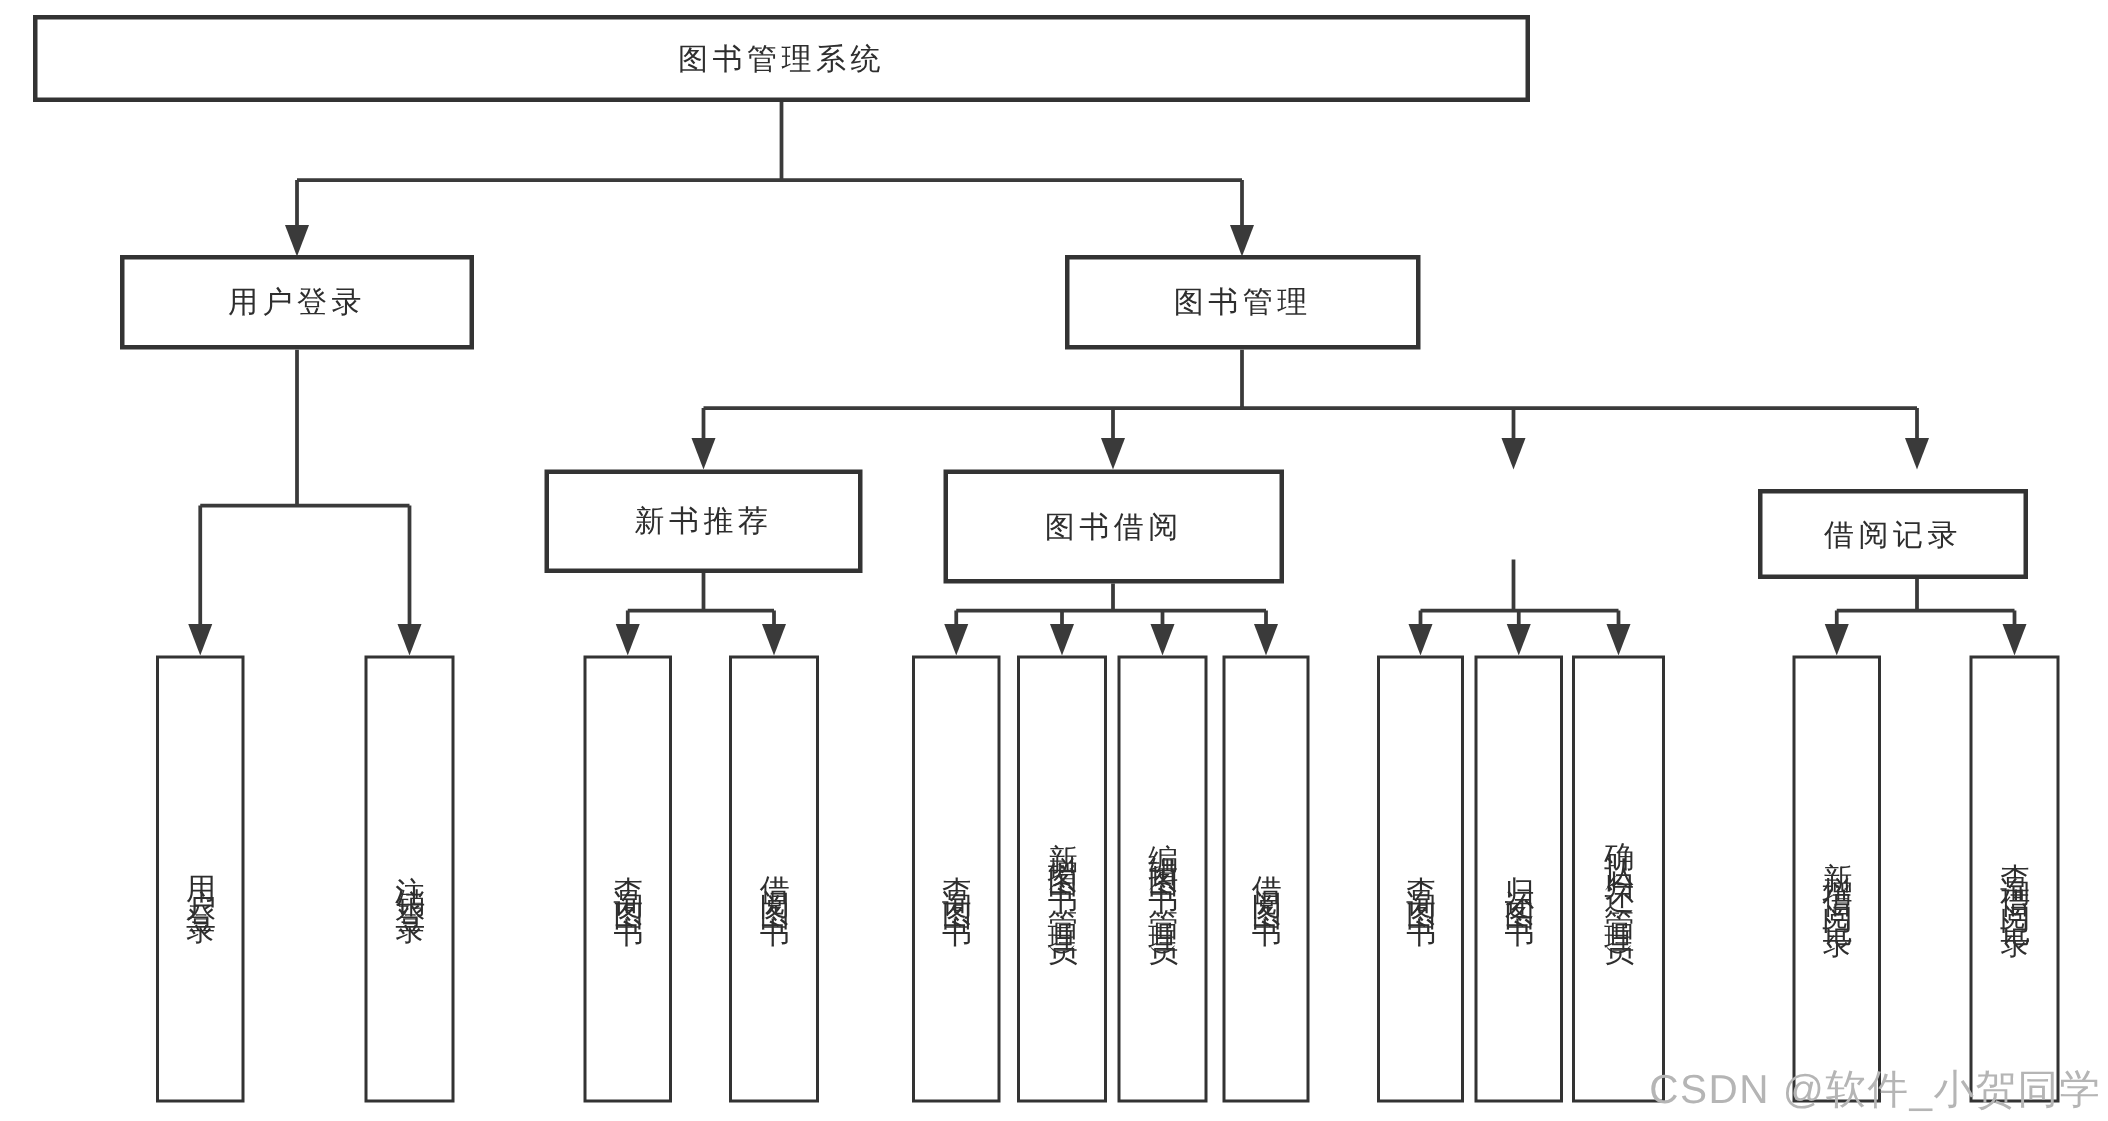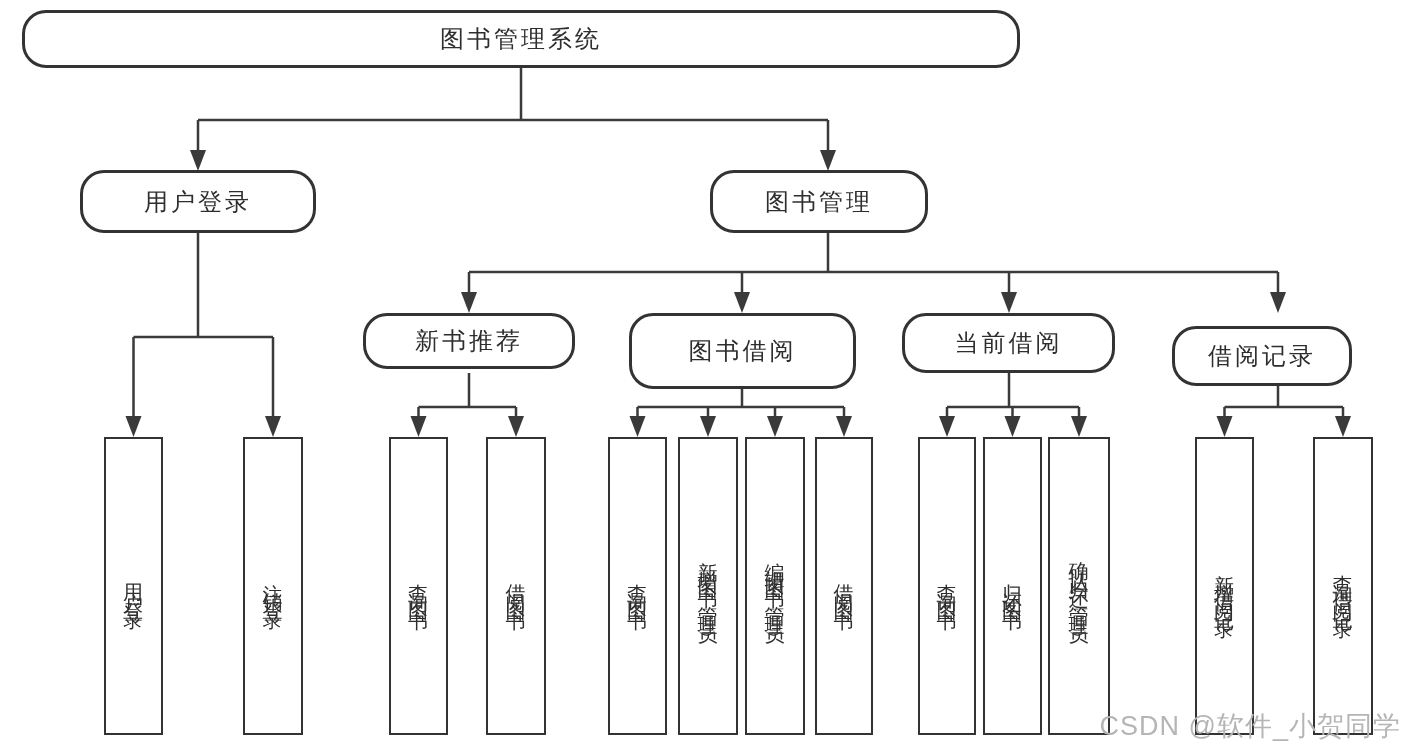--- a/index.html
+++ b/index.html
@@ -15,21 +15,21 @@
   .stage{position:absolute;inset:0;}
   svg.connectors{position:absolute;left:0;top:0;pointer-events:none;}
   .cl{stroke:var(--line);stroke-width:2.5;fill:none;}
   .ah{fill:var(--line);stroke:none;}
   .node{
     position:absolute;box-sizing:border-box;background:var(--bg);
     border:3px solid var(--border);
     display:flex;align-items:center;justify-content:center;
     text-align:center;z-index:2;
   }
-  .h{font-size:24px;letter-spacing:3px;white-space:nowrap;border-radius:24px;}
+  .h{font-size:20px;letter-spacing:3px;white-space:nowrap;}
   .leaf{
     border-width:2.5px;
     writing-mode:vertical-rl;text-orientation:mixed;
     font-size:20px;letter-spacing:9px;line-height:1;
   }
   .watermark{
     position:absolute;right:4px;bottom:3px;z-index:5;
     font-size:27px;letter-spacing:1px;color:var(--wm);white-space:nowrap;
   }
 </style>
@@ -70,25 +70,24 @@
     <polygon class="ah" points="1071,416 1087,416 1079,437"></polygon>
 
     <path class="cl" d="M1278,373 V407 M1224.5,407 H1343 M1224.5,407 V418 M1343,407 V418"></path>
     <polygon class="ah" points="1216.5,416 1232.5,416 1224.5,437"></polygon>
     <polygon class="ah" points="1335,416 1351,416 1343,437"></polygon>
   </svg>
 
   <div class="node h" style="left:22px;top:10px;width:998px;height:58px">图书管理系统</div>
 
   <div class="node h" style="left:80px;top:170px;width:236px;height:63px">用户登录</div>
-  <div class="node h" style="left:710px;top:170px;width:218px;height:63px">图书管理</div>
+  <div class="node h" style="left:710px;top:170px;width:237px;height:63px">图书管理</div>
 
-  <div class="node h" style="left:363px;top:313px;width:212px;height:56px">新书推荐</div>
+  <div class="node h" style="left:363px;top:313px;width:212px;height:69px">新书推荐</div>
   <div class="node h" style="left:629px;top:313px;width:227px;height:76px">图书借阅</div>
-  <div class="node h" style="left:902px;top:313px;width:213px;height:60px">当前借阅</div>
   <div class="node h" style="left:1172px;top:326px;width:180px;height:60px">借阅记录</div>
 
   <div class="node leaf" style="left:104px;top:437px;width:59px;height:298px">用户登录</div>
   <div class="node leaf" style="left:243px;top:437px;width:60px;height:298px">注销登录</div>
 
   <div class="node leaf" style="left:389px;top:437px;width:59px;height:298px">查询图书</div>
   <div class="node leaf" style="left:486px;top:437px;width:60px;height:298px">借阅图书</div>
 
   <div class="node leaf" style="left:608px;top:437px;width:59px;height:298px">查询图书</div>
   <div class="node leaf" style="left:678px;top:437px;width:60px;height:298px">新增图书（管理员）</div>

